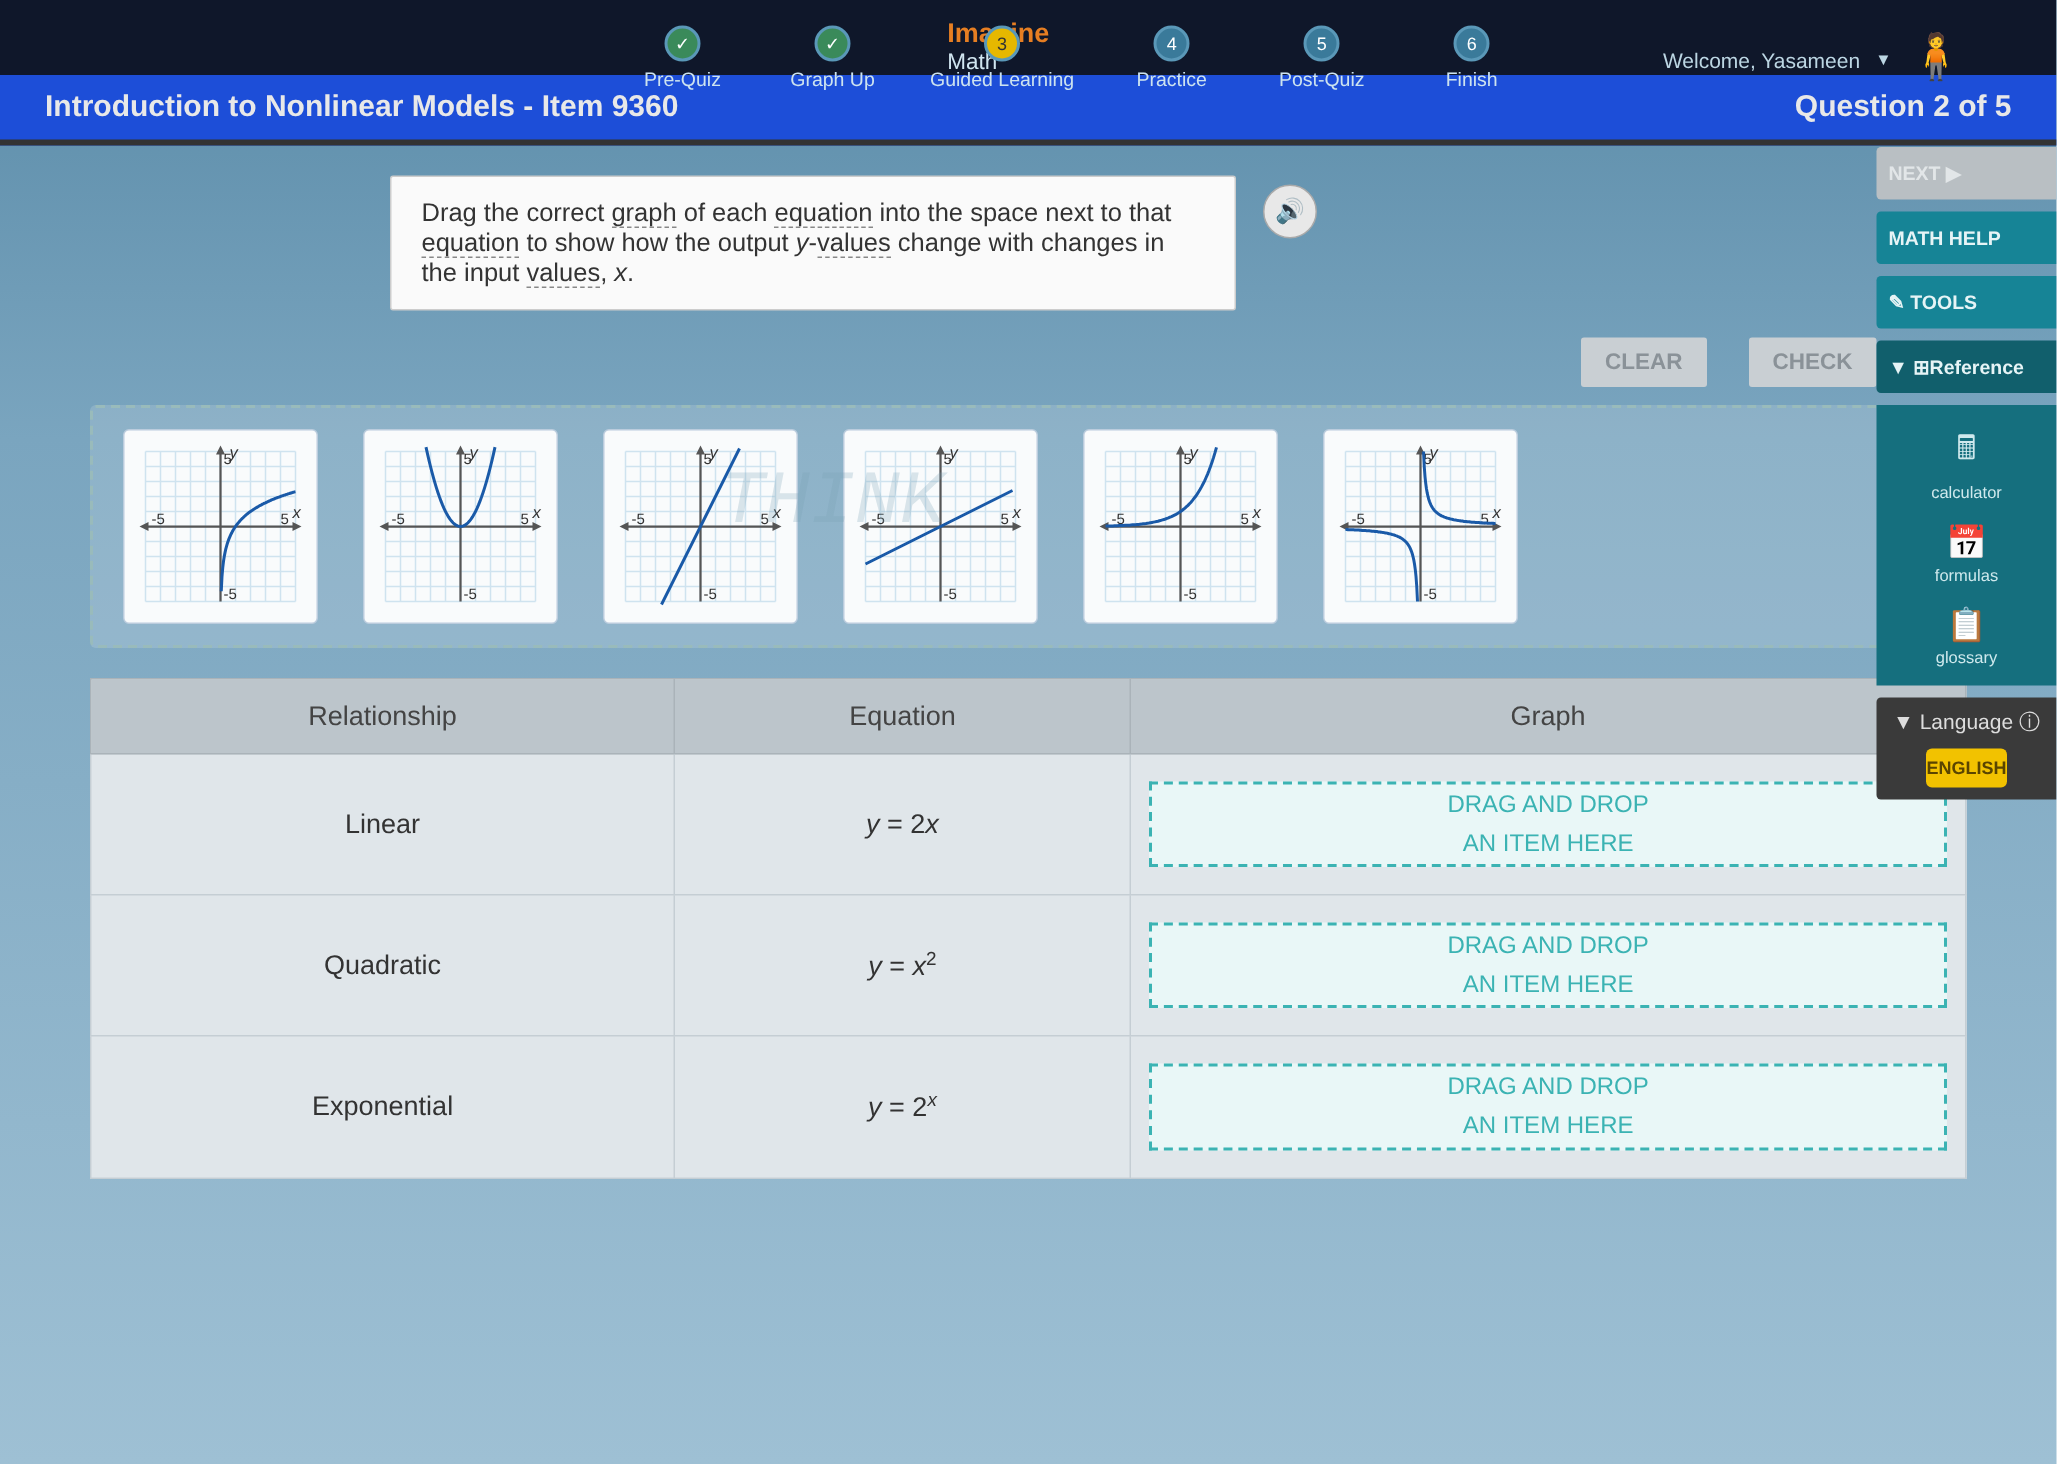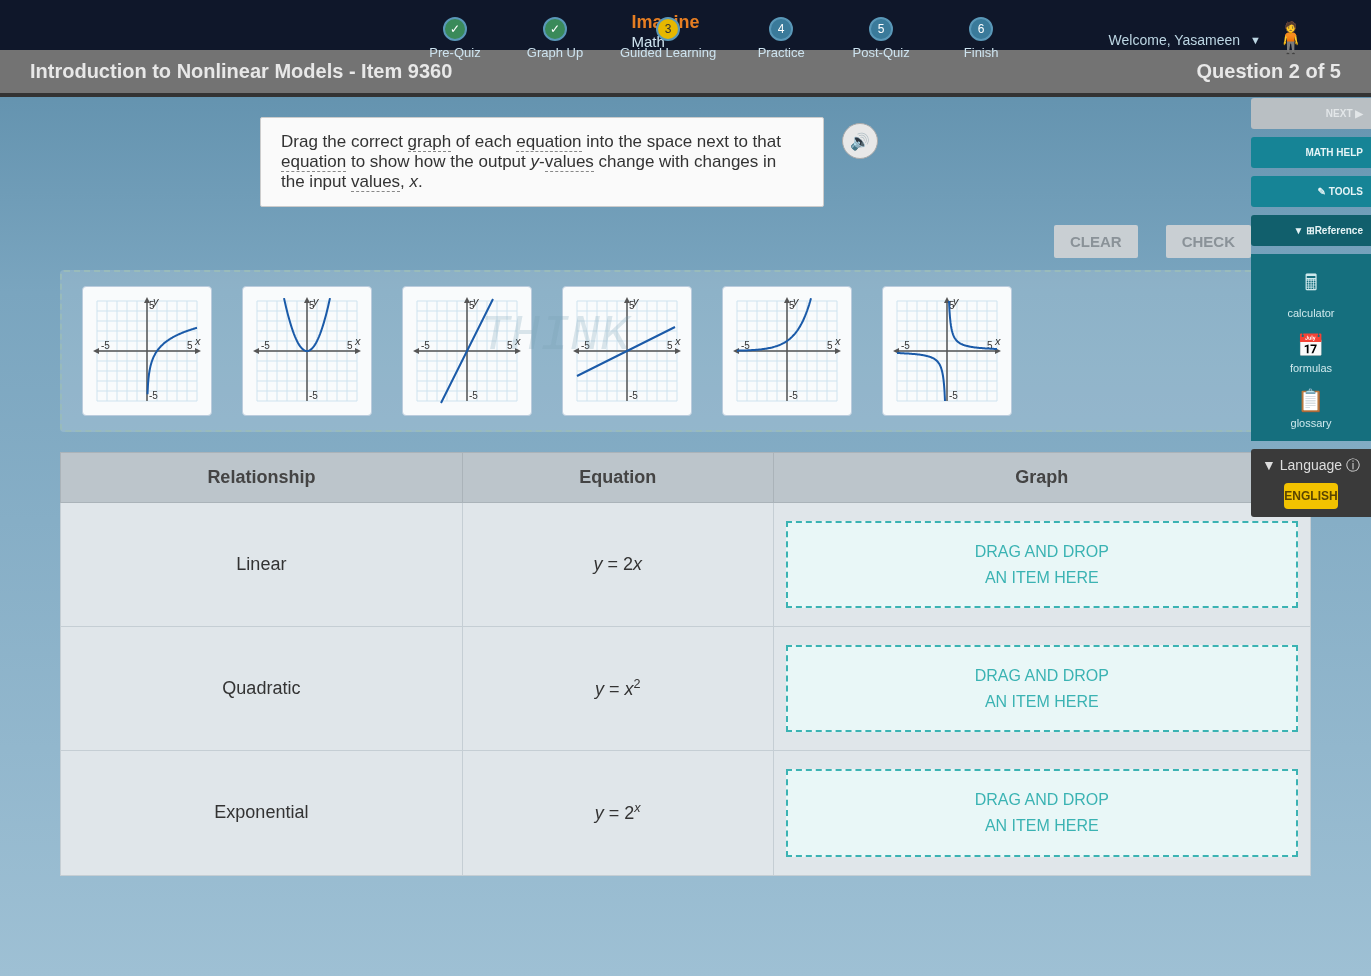--- a/index.html
+++ b/index.html
@@ -60,21 +60,21 @@
     display:flex;
     align-items:center;
     gap:10px;
   }
   .avatar-icon {
     width: 40px; height: 40px;
     font-size: 30px;
     text-align:center;
   }
   .title-bar {
-    background: #737373;
+    background: #1d4ed8;
     color: #e8e8e8;
     padding: 10px 30px;
     font-size: 20px;
     font-weight: bold;
     border-bottom: 4px solid #333;
     display:flex;
     justify-content:space-between;
     align-items:center;
   }
   .main-area {
@@ -141,56 +141,56 @@
   .graph-card svg { display:block; }
   .answer-table {
     width: 100%;
     border-collapse: collapse;
     background: #e6ebee;
     font-size: 18px;
   }
   .answer-table th {
     background:#bcc5cb;
     color:#444;
-    font-weight:bold;
+    font-weight:normal;
     padding: 14px;
     border:1px solid #aab3b9;
     text-align:center;
   }
   .answer-table td {
     border:1px solid #c5ced4;
     padding: 18px 12px;
     text-align:center;
     color:#333;
     background:#e0e6ea;
   }
   .drop-zone {
     border: 2px dashed #3bb3b3;
     background: #e9f7f7;
     color:#3bb3b3;
     font-size:16px;
-    padding: 16px 10px;
+    padding: 1px 10px;
     line-height:1.6;
   }
   .side-panel {
     position:absolute;
     right:0;
     top: 98px;
     width: 120px;
     display:flex;
     flex-direction:column;
     gap:8px;
   }
   .side-btn {
     background:#168496;
     color:#e6f4f6;
-    font-size:10px;
+    font-size:13px;
     font-weight:bold;
     padding: 10px 8px;
-    text-align:right;
+    text-align:left;
     cursor:pointer;
     border:none;
     border-radius:3px 0 0 3px;
   }
   .side-next {
     background:#b9bfc3;
     color:#e2e6e8;
   }
   .side-tools-icons {
     background:#156f7e;

